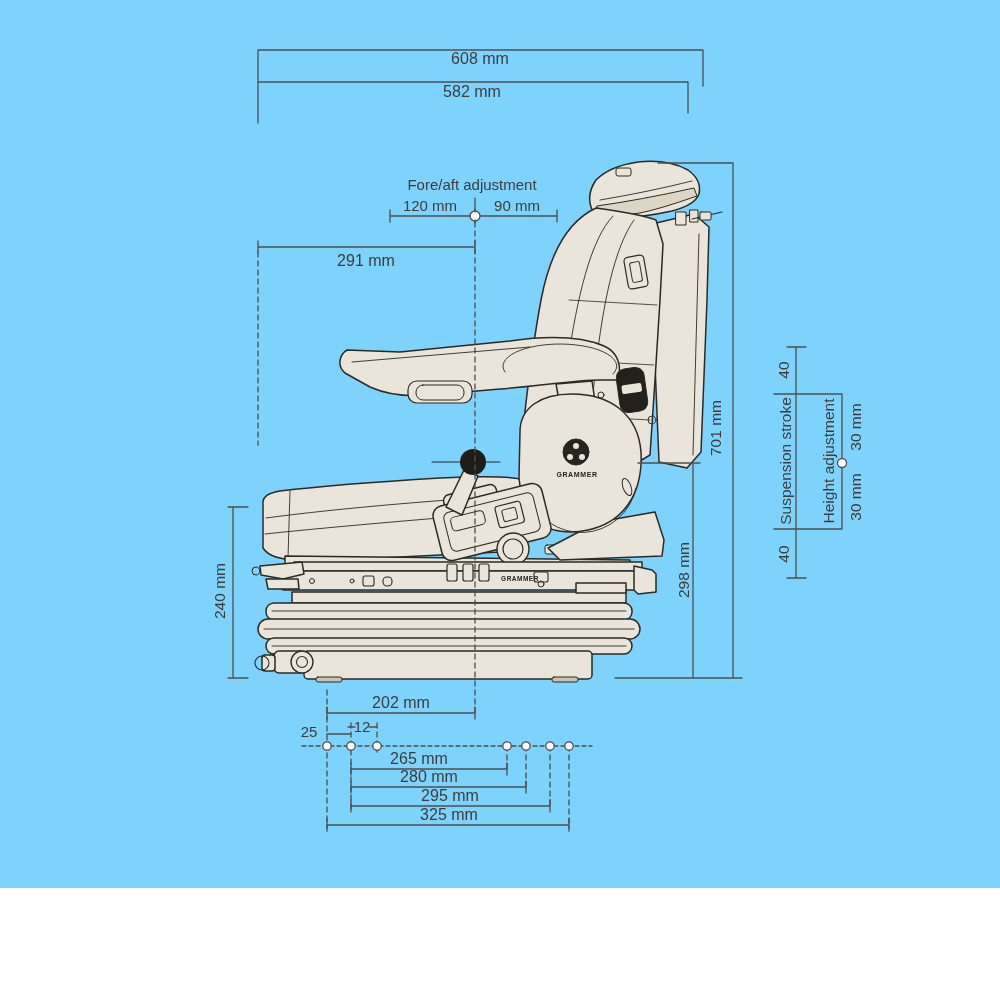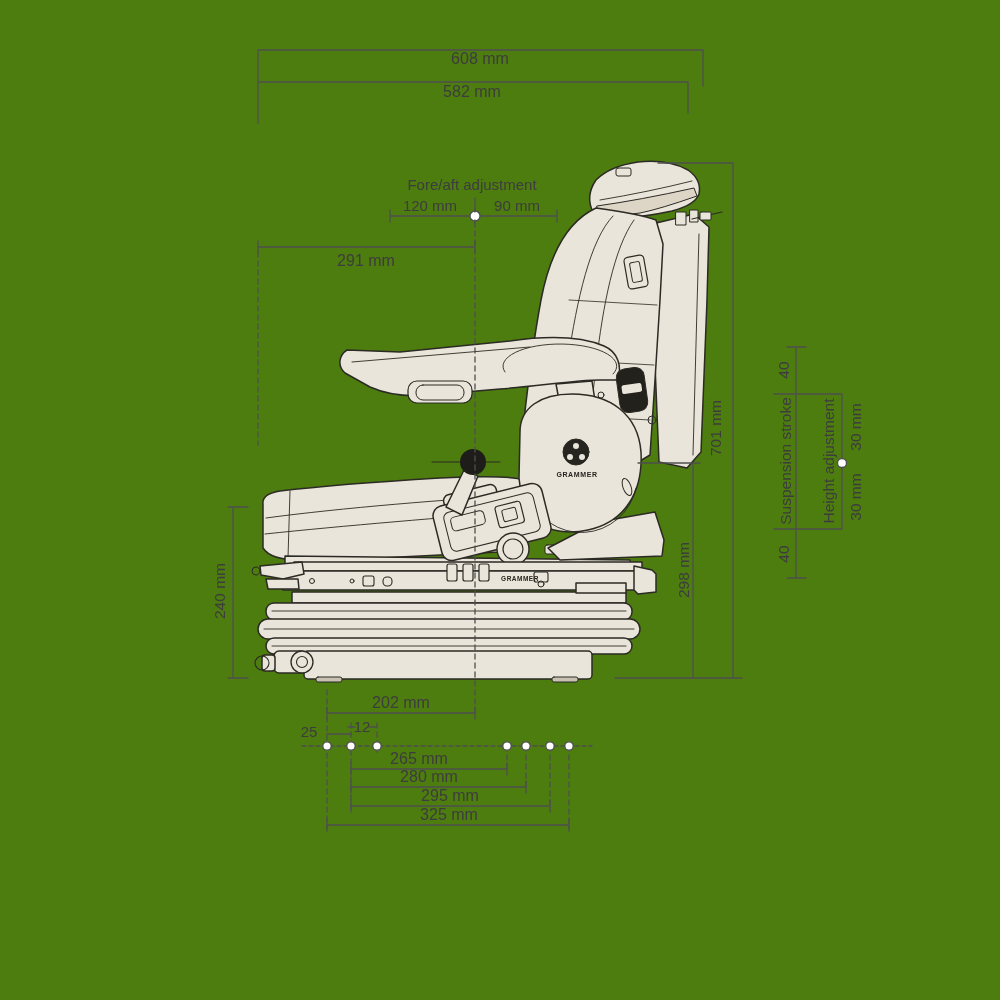--- a/index.html
+++ b/index.html
@@ -1,16 +1,16 @@
 <!DOCTYPE html>
 <html><head>
 <meta charset="utf-8">
 <style>
   html,body{margin:0;padding:0;background:#ffffff;}
-  .canvas{position:relative;width:1000px;height:1000px;background:#4d7c0f;overflow:hidden;}
+  .canvas{position:relative;width:1000px;height:888px;background:#7dd3fc;overflow:hidden;}
   svg{display:block;width:1000px;height:1000px;}
   svg text{font-family:"Liberation Sans","DejaVu Sans",sans-serif;fill:#3d3d3d;}
   .dimtxt{font-size:16px;}
   .dimtxt-s{font-size:15px;}
   .rottxt{font-size:15.5px;}
   .logotxt{font-size:7px;font-weight:bold;letter-spacing:.6px;fill:#26251f;}
   .logotxt-sm{font-size:6.5px;font-weight:bold;letter-spacing:.5px;fill:#26251f;}
 </style>
 </head>
 <body>

